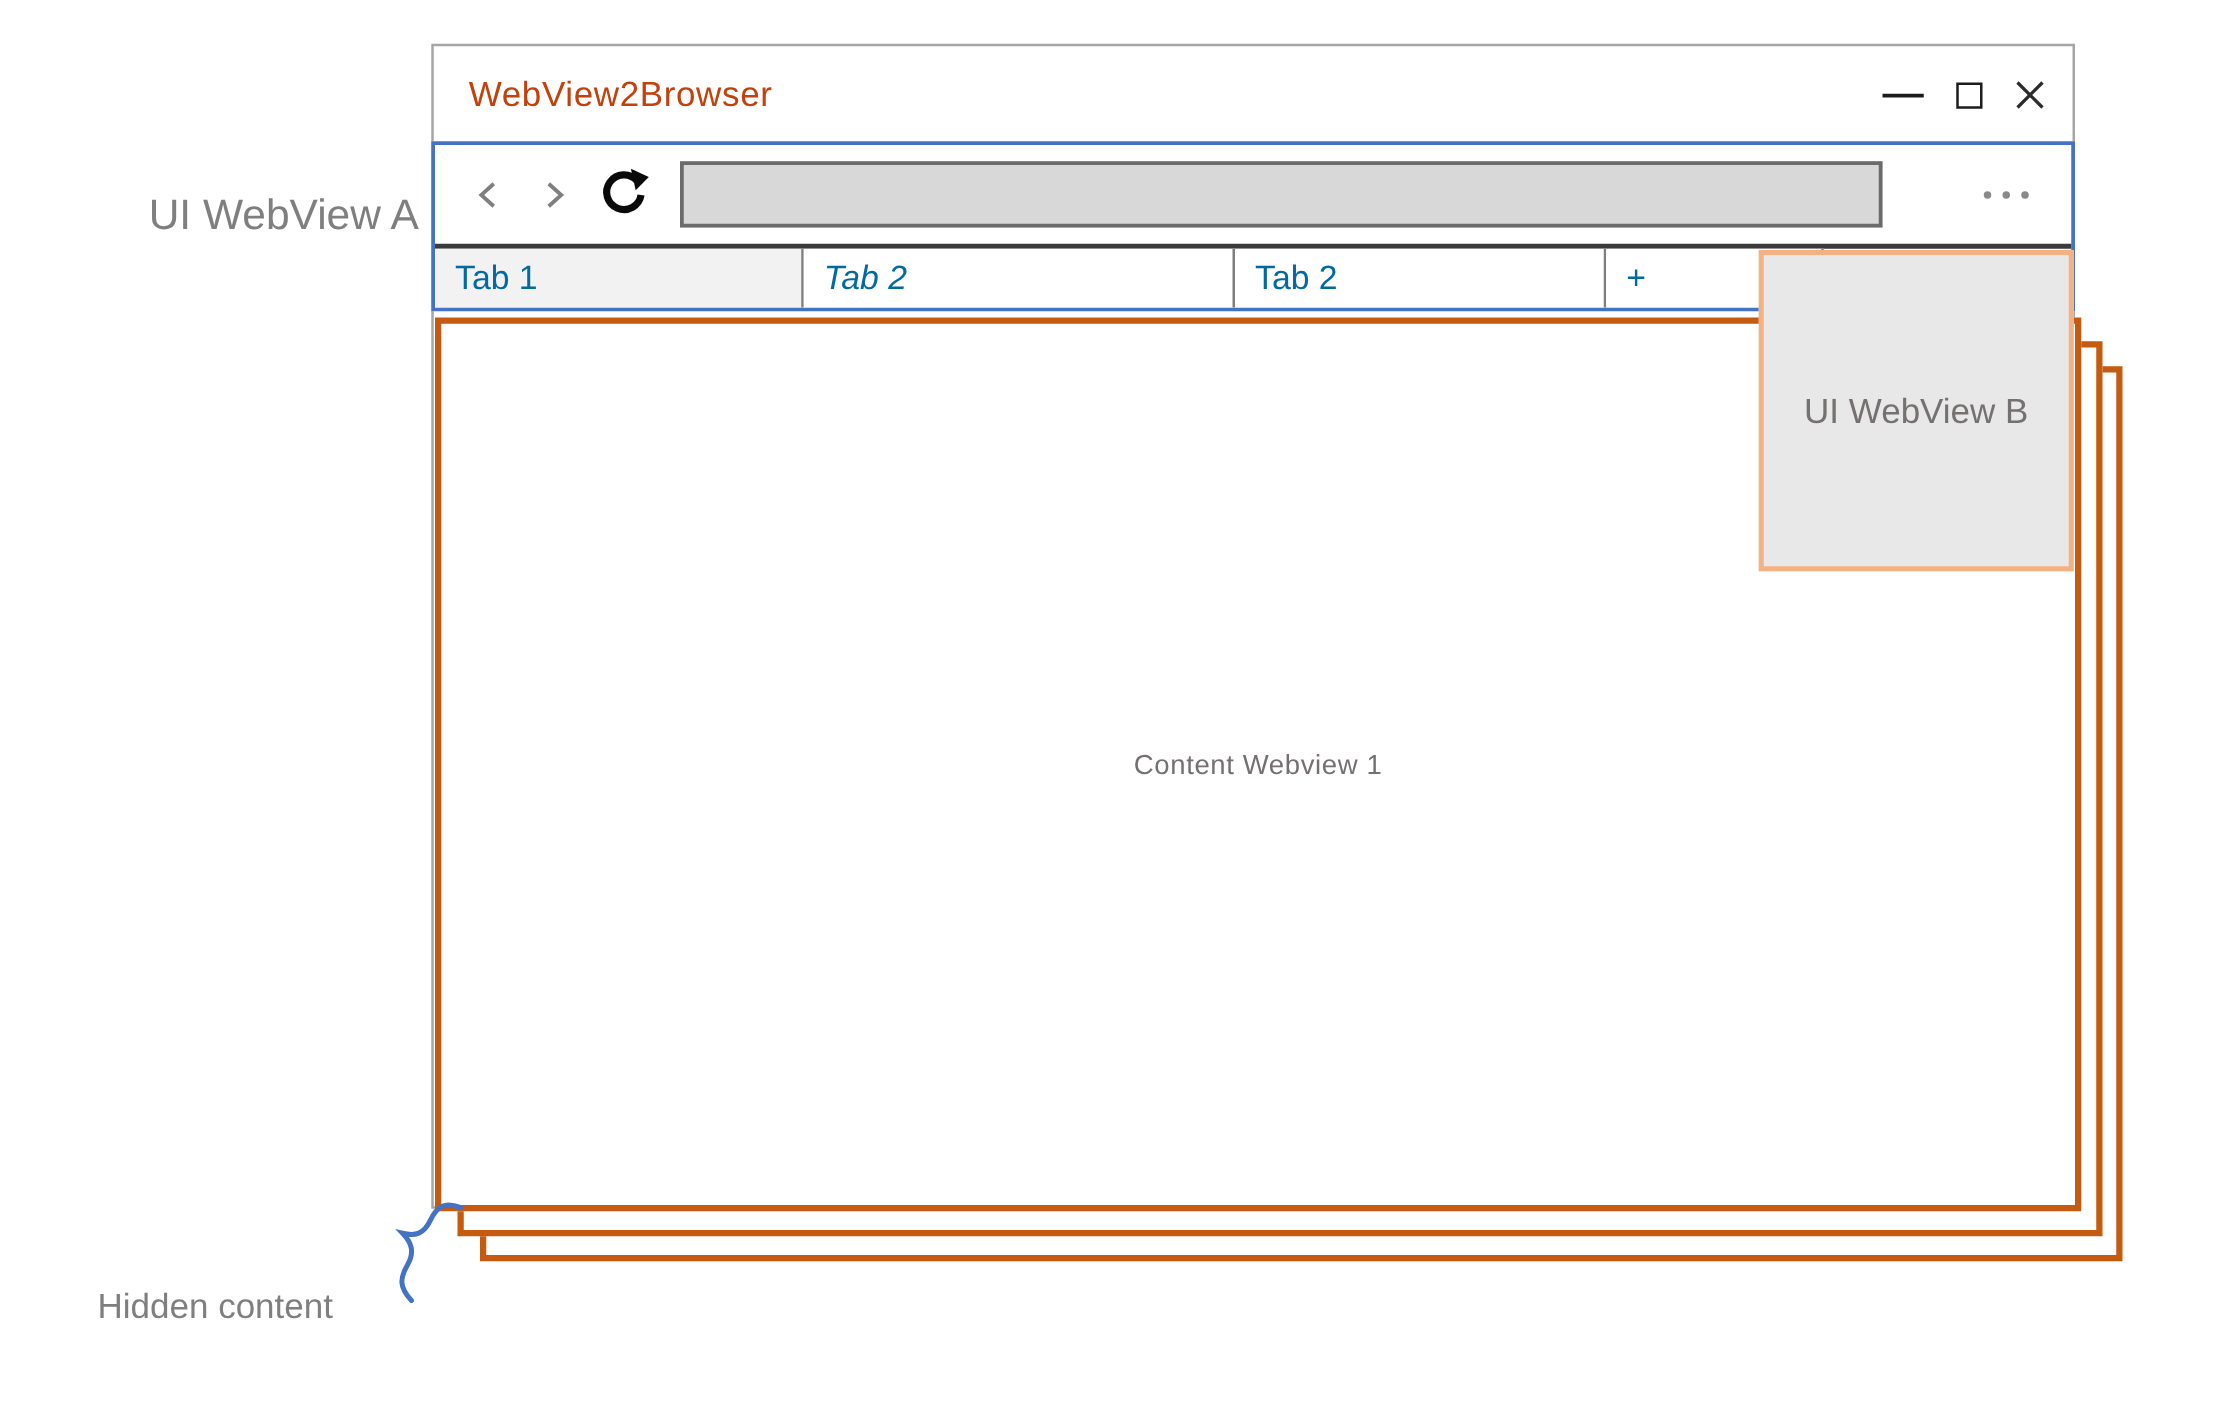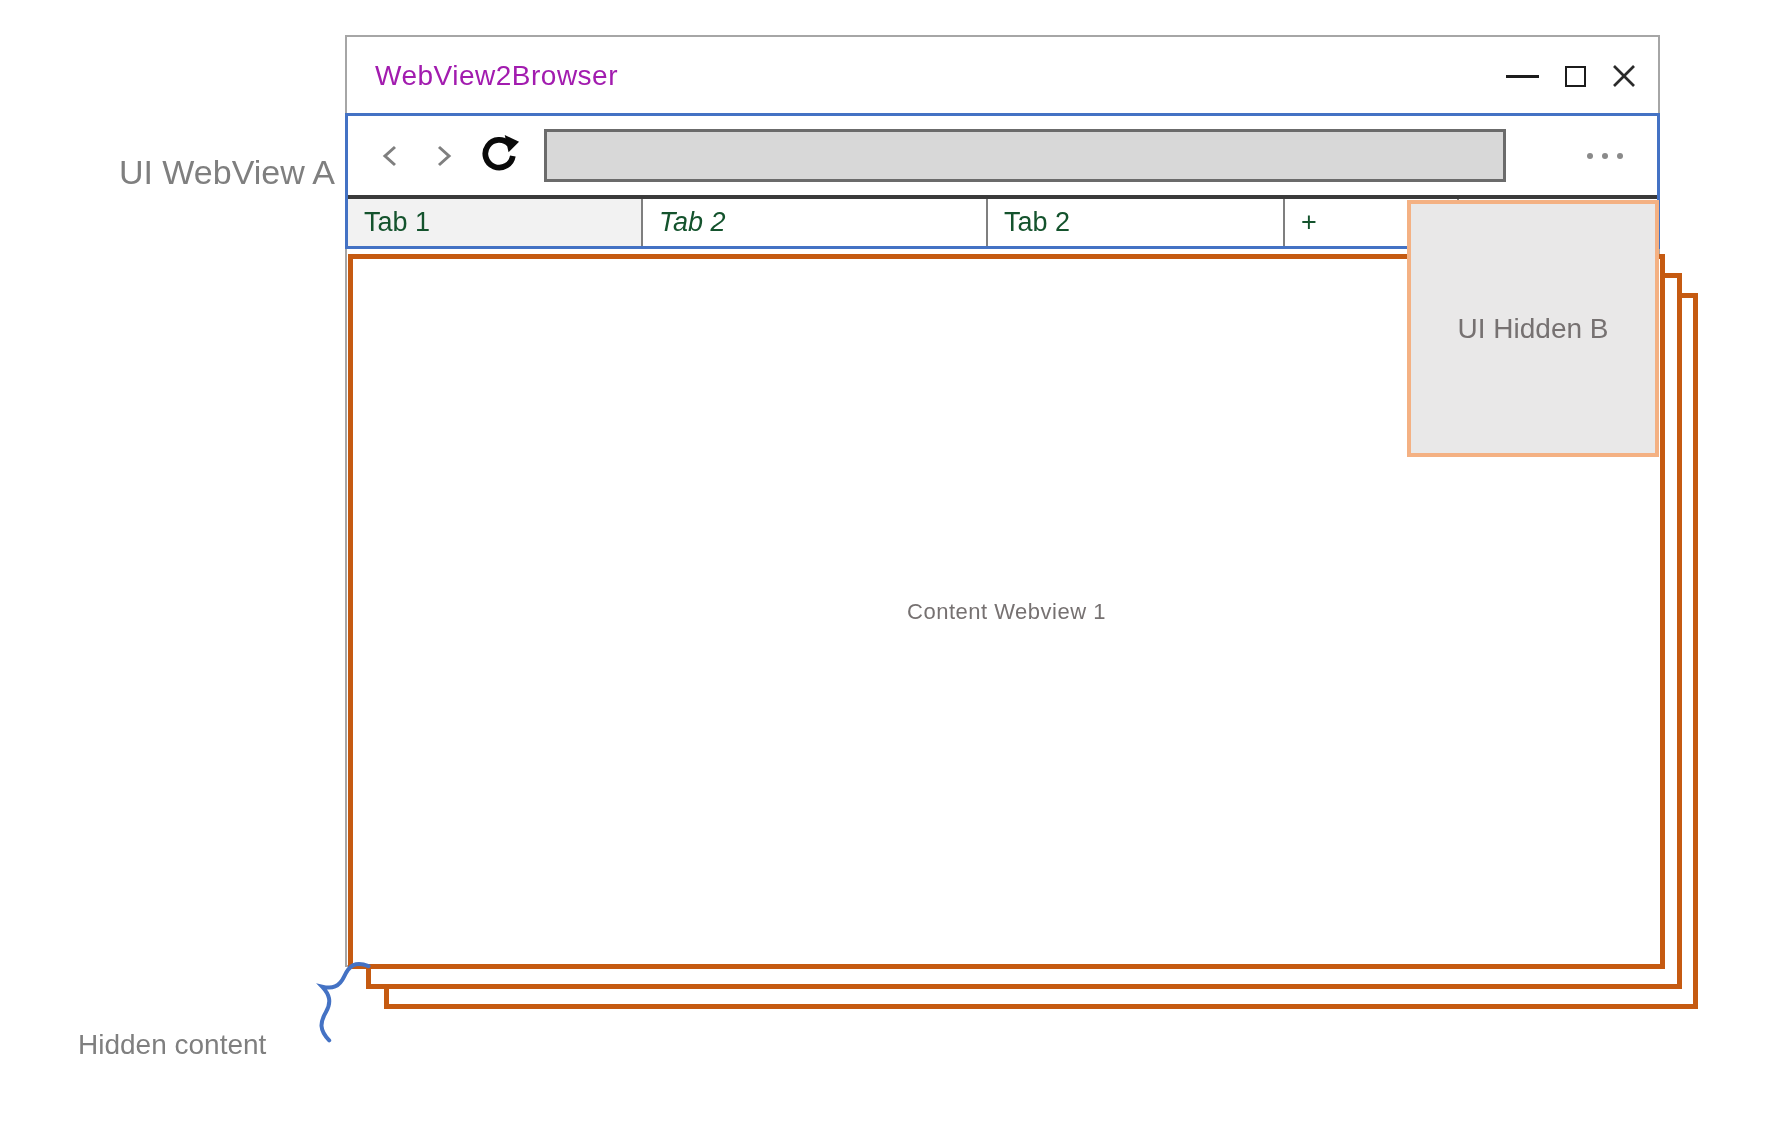--- a/index.html
+++ b/index.html
@@ -10,41 +10,41 @@
   
   .wv { position:absolute; background:#fff; border:5px solid #C55A11; }
   .wv3 { left:384px; top:293px; width:1314px; height:716px; }
   .wv2 { left:366px; top:273px; width:1316px; height:716px; }
 
   
   .window { position:absolute; left:345px; top:35px; width:1315px; height:932px;
             background:#fff; border:2px solid #A6A6A6; }
   .titlebar { position:absolute; left:0; top:0; width:100%; height:78px;
               display:flex; align-items:center; }
-  .title { margin-left:28px; font-size:28px; color:#a21caf; letter-spacing:0.5px; }
+  .title { margin-left:28px; font-size:28px; color:#c2410c; letter-spacing:0.5px; }
   .controls { margin-left:auto; margin-right:22px; display:flex; align-items:center; gap:26px; }
   .min-dash { width:33px; height:3px; background:#1c1c1c; }
   .max-box { width:21px; height:21px; border:2px solid #1c1c1c; background:#fff; }
   .close-x { width:24px; height:24px; display:block; }
 
   
   .region-a { position:absolute; left:345px; top:113px; width:1315px; height:136px;
               border:3px solid #4472C4; background:#fff; display:flex; flex-direction:column; }
   .toolbar { flex:1; display:flex; align-items:center; padding-left:32px; }
   .nav-btn { display:flex; align-items:center; }
   .fwd { margin-left:34px; }
   .reload { margin-left:24px; display:flex; align-items:center; }
   .addressbar { margin-left:24px; width:962px; height:53px; background:#D8D8D8;
                 border:3px solid #6b6b6b; outline:none; font-size:24px; color:#333;
                 padding:0 10px; font-family:"Liberation Sans", sans-serif; }
   .menu-dots { margin-left:auto; margin-right:34px; display:flex; gap:9px; }
   .menu-dots i { width:6px; height:6px; border-radius:50%; background:#8a8a8a; display:block; }
 
   .tabstrip { height:51px; border-top:4px solid #3a3a3a; display:flex; }
-  .tab { display:flex; align-items:center; padding-left:16px; font-size:27px; color:#14532d;
+  .tab { display:flex; align-items:center; padding-left:16px; font-size:27px; color:#0369a1;
          border-right:2px solid #7f7f7f; background:#fff; }
   .tab.active { background:#F2F2F2; }
   .t1 { width:295px; } .t2 { width:345px;font-style:italic; } .t3 { width:297px; } .t4 { width:174px; }
   .tab-filler { flex:1; }
 
   
   .wv1 { position:absolute; left:348px; top:254px; width:1317px; height:715px;
          background:#fff; border:5px solid #C55A11; display:flex; align-items:center;
          justify-content:center; }
   .wv1-label { font-size:22px; color:#767171; letter-spacing:0.5px; }
@@ -125,21 +125,21 @@
       </div>
       <div class="tab-filler"></div>
     </div>
   </div>
 
   <div class="wv1">
     <span class="wv1-label">Content Webview 1</span>
   </div>
 
   <div class="box-b">
-    <span class="box-b-label">UI Hidden B</span>
+    <span class="box-b-label">UI WebView B</span>
   </div>
 
   <div class="label-a">UI WebView A</div>
 
   <div class="label-hidden">
     <div>Hidden content</div>
   </div>
 
   <svg class="brace" viewBox="0 0 70 90">
     <path d="M 38 3 C 24 5, 21 12, 22 24 C 23 36, 18 41, 8 44 C 18 47, 24 52, 24 64 C 24 76, 27 83, 41 87" fill="none" stroke="#4472C4" stroke-width="4" stroke-linecap="round"></path>

